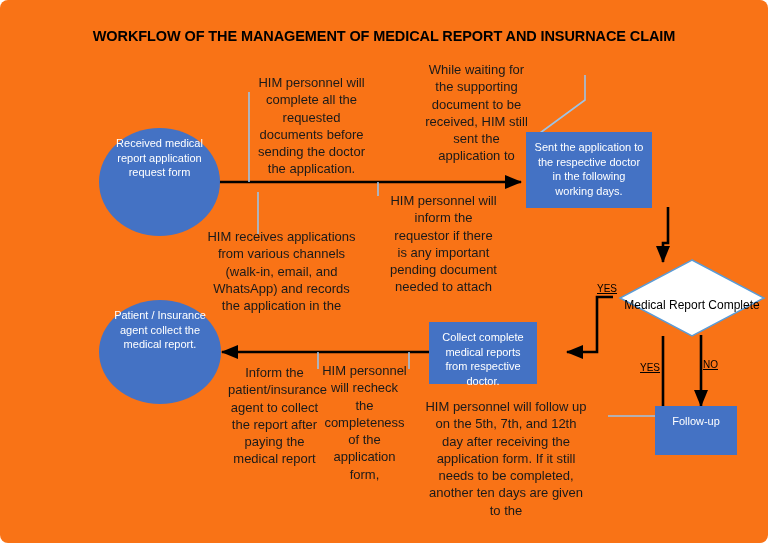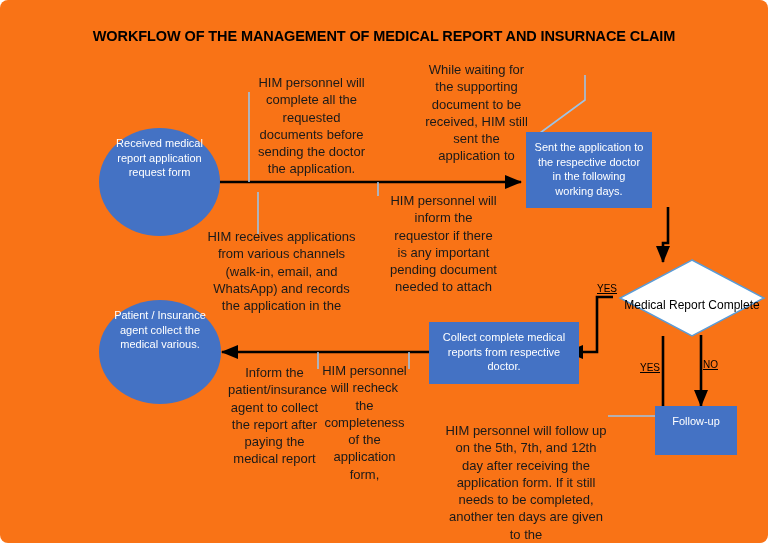--- a/index.html
+++ b/index.html
@@ -148,45 +148,45 @@
     <span>Sent the application to the respective doctor in the following working days.</span>
   </div>
 
   <div class="diamond-wrap" style="left:618px; top:258px; width:148px; height:80px;">
     <svg class="diamond-shape" viewBox="0 0 148 80" xmlns="http://www.w3.org/2000/svg" preserveAspectRatio="none">
       <polygon points="74,2 146,40 74,78 2,40" fill="#ffffff" stroke="#5B9BD5" stroke-width="1.5"></polygon>
     </svg>
     <div class="diamond-label">Medical Report Complete</div>
   </div>
 
-  <div class="node rect" style="left:429px; top:322px; width:150px; height:62px;">
+  <div class="node rect" style="left:429px; top:322px; width:108px; height:62px;">
     <span>Collect complete medical reports from respective doctor.</span>
   </div>
 
   <div class="node rect" style="left:655px; top:406px; width:82px; height:49px;">
     <span>Follow-up</span>
   </div>
 
   <div class="node ellipse" style="left:99px; top:300px; width:122px; height:104px;">
-    <span>Patient / Insurance agent collect the medical various.</span>
+    <span>Patient / Insurance agent collect the medical report.</span>
   </div>
 
   <div class="flow-label" style="left:597px; top:284px;">YES</div>
 
   <div class="flow-label" style="left:640px; top:363px;">YES</div>
 
   <div class="flow-label" style="left:703px; top:360px;">NO</div>
 
   <div class="note" style="left:258px; top:74px; width:107px;">HIM personnel will complete all the requested documents before sending the doctor the application.</div>
 
   <div class="note" style="left:424px; top:61px; width:105px;">While waiting for the supporting document to be received, HIM still sent the application to</div>
 
   <div class="note" style="left:389px; top:192px; width:109px;">HIM personnel will inform the requestor if there is any important pending document needed to attach</div>
 
   <div class="note" style="left:205px; top:228px; width:153px;">HIM receives applications from various channels (walk-in, email, and WhatsApp) and records the application in the</div>
 
   <div class="note" style="left:228px; top:364px; width:93px;">Inform the patient/insurance agent to collect the report after paying the medical report</div>
 
   <div class="note" style="left:321px; top:362px; width:87px;">HIM personnel will recheck the completeness of the application form,</div>
 
-  <div class="note" style="left:444px; top:398px; width:164px;margin-top:24px;">HIM personnel will follow up on the 5th, 7th, and 12th day after receiving the application form. If it still needs to be completed, another ten days are given to the</div>
+  <div class="note" style="left:424px; top:398px; width:164px;">HIM personnel will follow up on the 5th, 7th, and 12th day after receiving the application form. If it still needs to be completed, another ten days are given to the</div>
 
 </div>
 
 </body></html>

